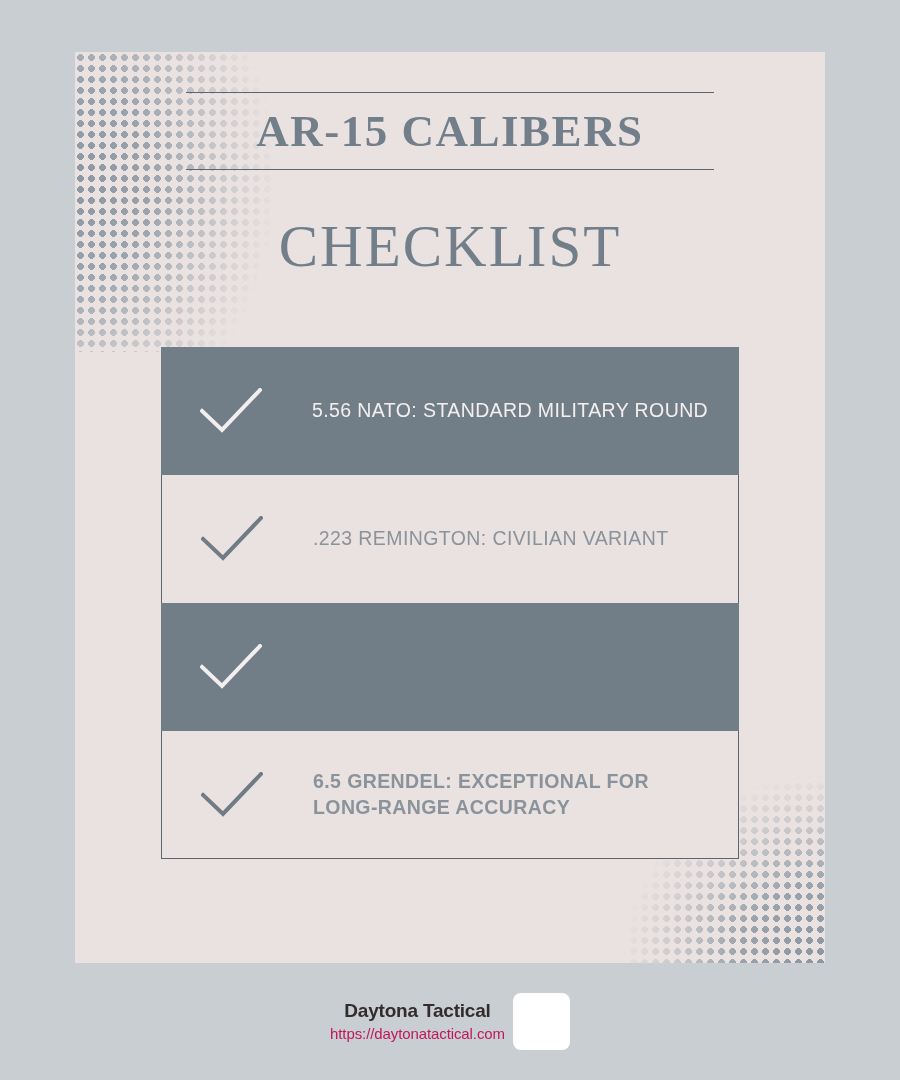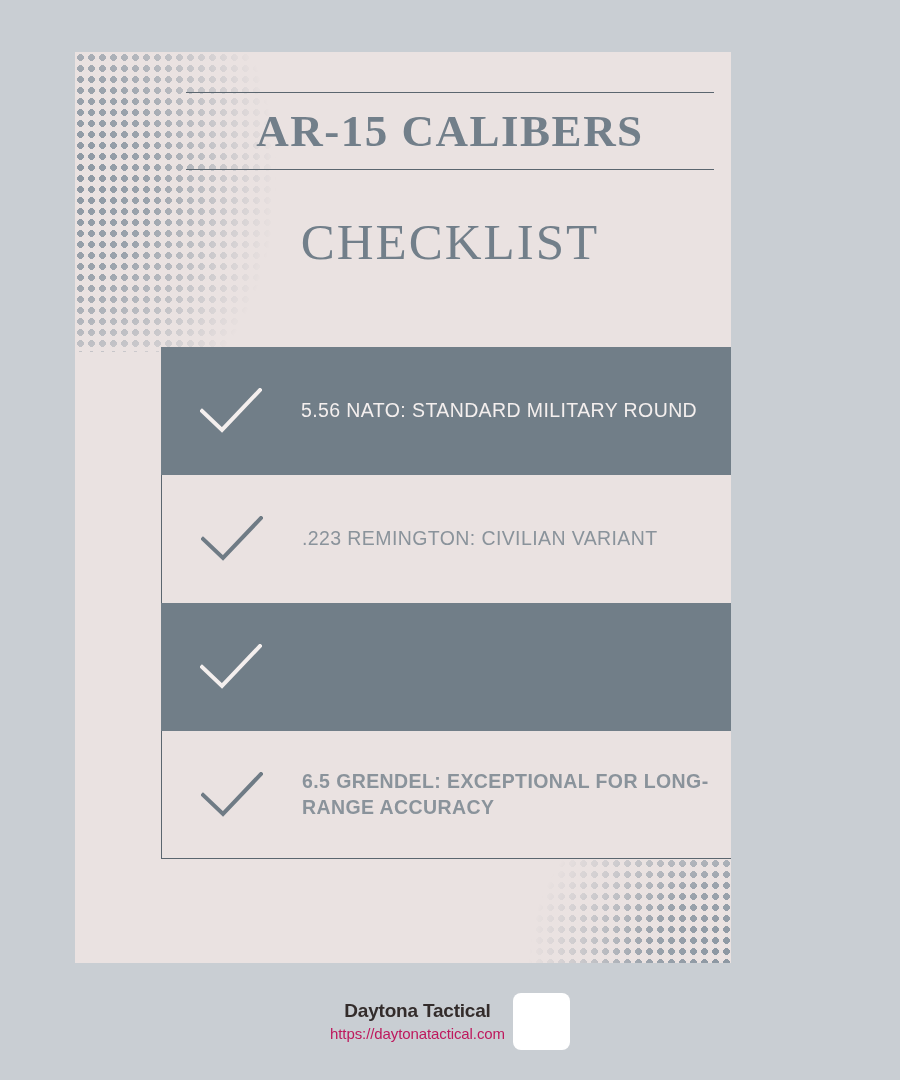--- a/index.html
+++ b/index.html
@@ -14,21 +14,21 @@
   #stage {
     position:relative;
     width:900px; height:1080px;
     background:#c9ced3;
   }
 
   
   #card {
     position:absolute;
     left:75px; top:52px;
-    width:656px; height:911px;
+    width:750px; height:911px;
     background:#eae2e1;
     overflow:hidden;
   }
 
   
   .halftone {
     position:absolute;
     pointer-events:none;
     background-image:radial-gradient(#8d98a3 42%, transparent 44%);
     background-size:11px 11px;
@@ -62,38 +62,39 @@
     letter-spacing:1.5px;
     color:#727f8a;
     text-align:center;
     padding:15px 0 14px;
     line-height:1.05;
   }
 
   #title-main {
     font-family:"Liberation Serif", serif;
     font-weight:normal;
-    font-size:51px;
+    font-size:59px;
     letter-spacing:2px;
     color:#727f8a;
     text-align:center;
     margin-top:47px;
     line-height:1;
   }
 
   
   #checklist {
     position:absolute;
     left:86px; top:295px;
     width:578px;
   }
   .row {
     display:flex;
     align-items:center;
     height:128px;
+    gap:11px;
   }
   .row.dark  { background:#717e88; }
   .row.light {
     background:#eae2e1;
     border-left:1px solid #5b666f;
     border-right:1px solid #5b666f;
   }
   .row.light.last { border-bottom:1px solid #5b666f;font-weight:bold; }
 
   .check-cell {

